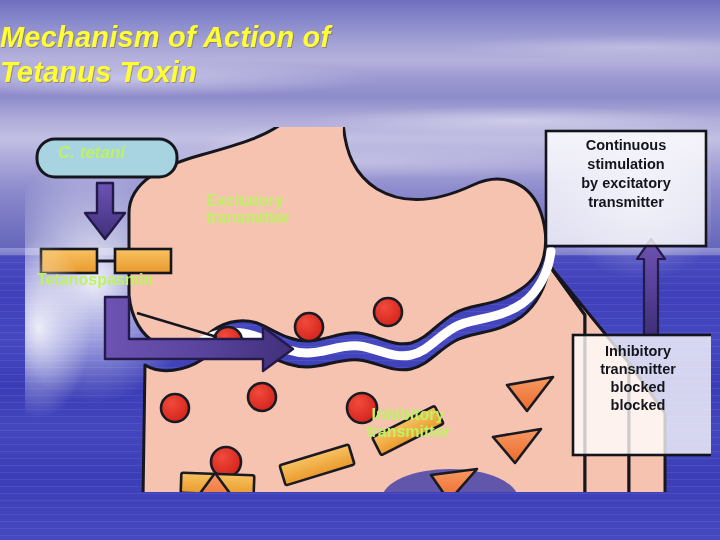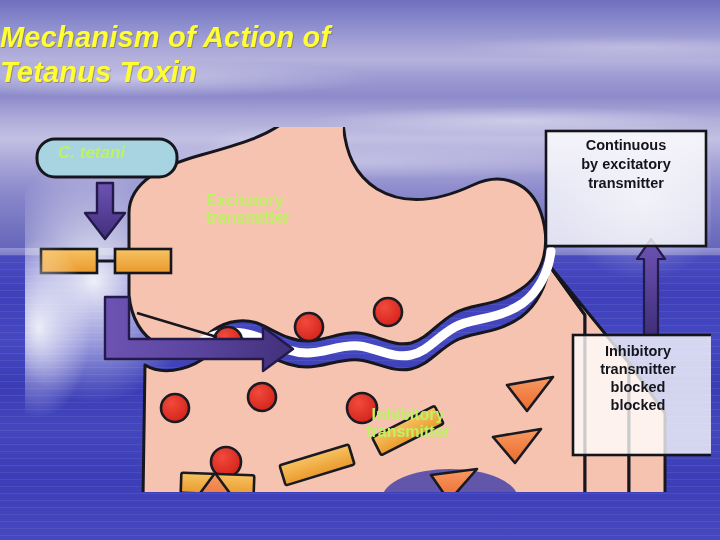--- a/index.html
+++ b/index.html
@@ -269,33 +269,35 @@
         <rect x="548" y="208" width="142" height="120" fill="none" stroke="#14141c" stroke-width="2.6"></rect>
       </g>
     </svg>
 
     <div style="position:absolute;left:0;top:0;width:686px;height:365px;pointer-events:none;
                 background:radial-gradient(ellipse 70px 120px at 2% 55%, rgba(255,255,255,.85), rgba(255,255,255,0) 75%);"></div>
   </div>
 
   <div class="dlabel" id="lbl-ctetani">C. tetani</div>
 
+  <div class="dlabel" id="lbl-tetanospasmin">Tetanospasmin</div>
 
   <div class="dlabel" id="lbl-excit">
     <div>Excitatory</div>
     <div>transmitter</div>
   </div>
 
   <div class="dlabel" id="lbl-inhib">
     <div>Inhibitory</div>
     <div>transmitter</div>
   </div>
 
   <div id="box-top-text">
     <div>Continuous</div>
+    <div>stimulation</div>
     <div>by excitatory</div>
     <div>transmitter</div>
   </div>
 
   <div id="box-bot-text">
     <div>Inhibitory</div>
     <div>transmitter</div>
     <div>blocked</div>
     <div>blocked</div>
   </div>

